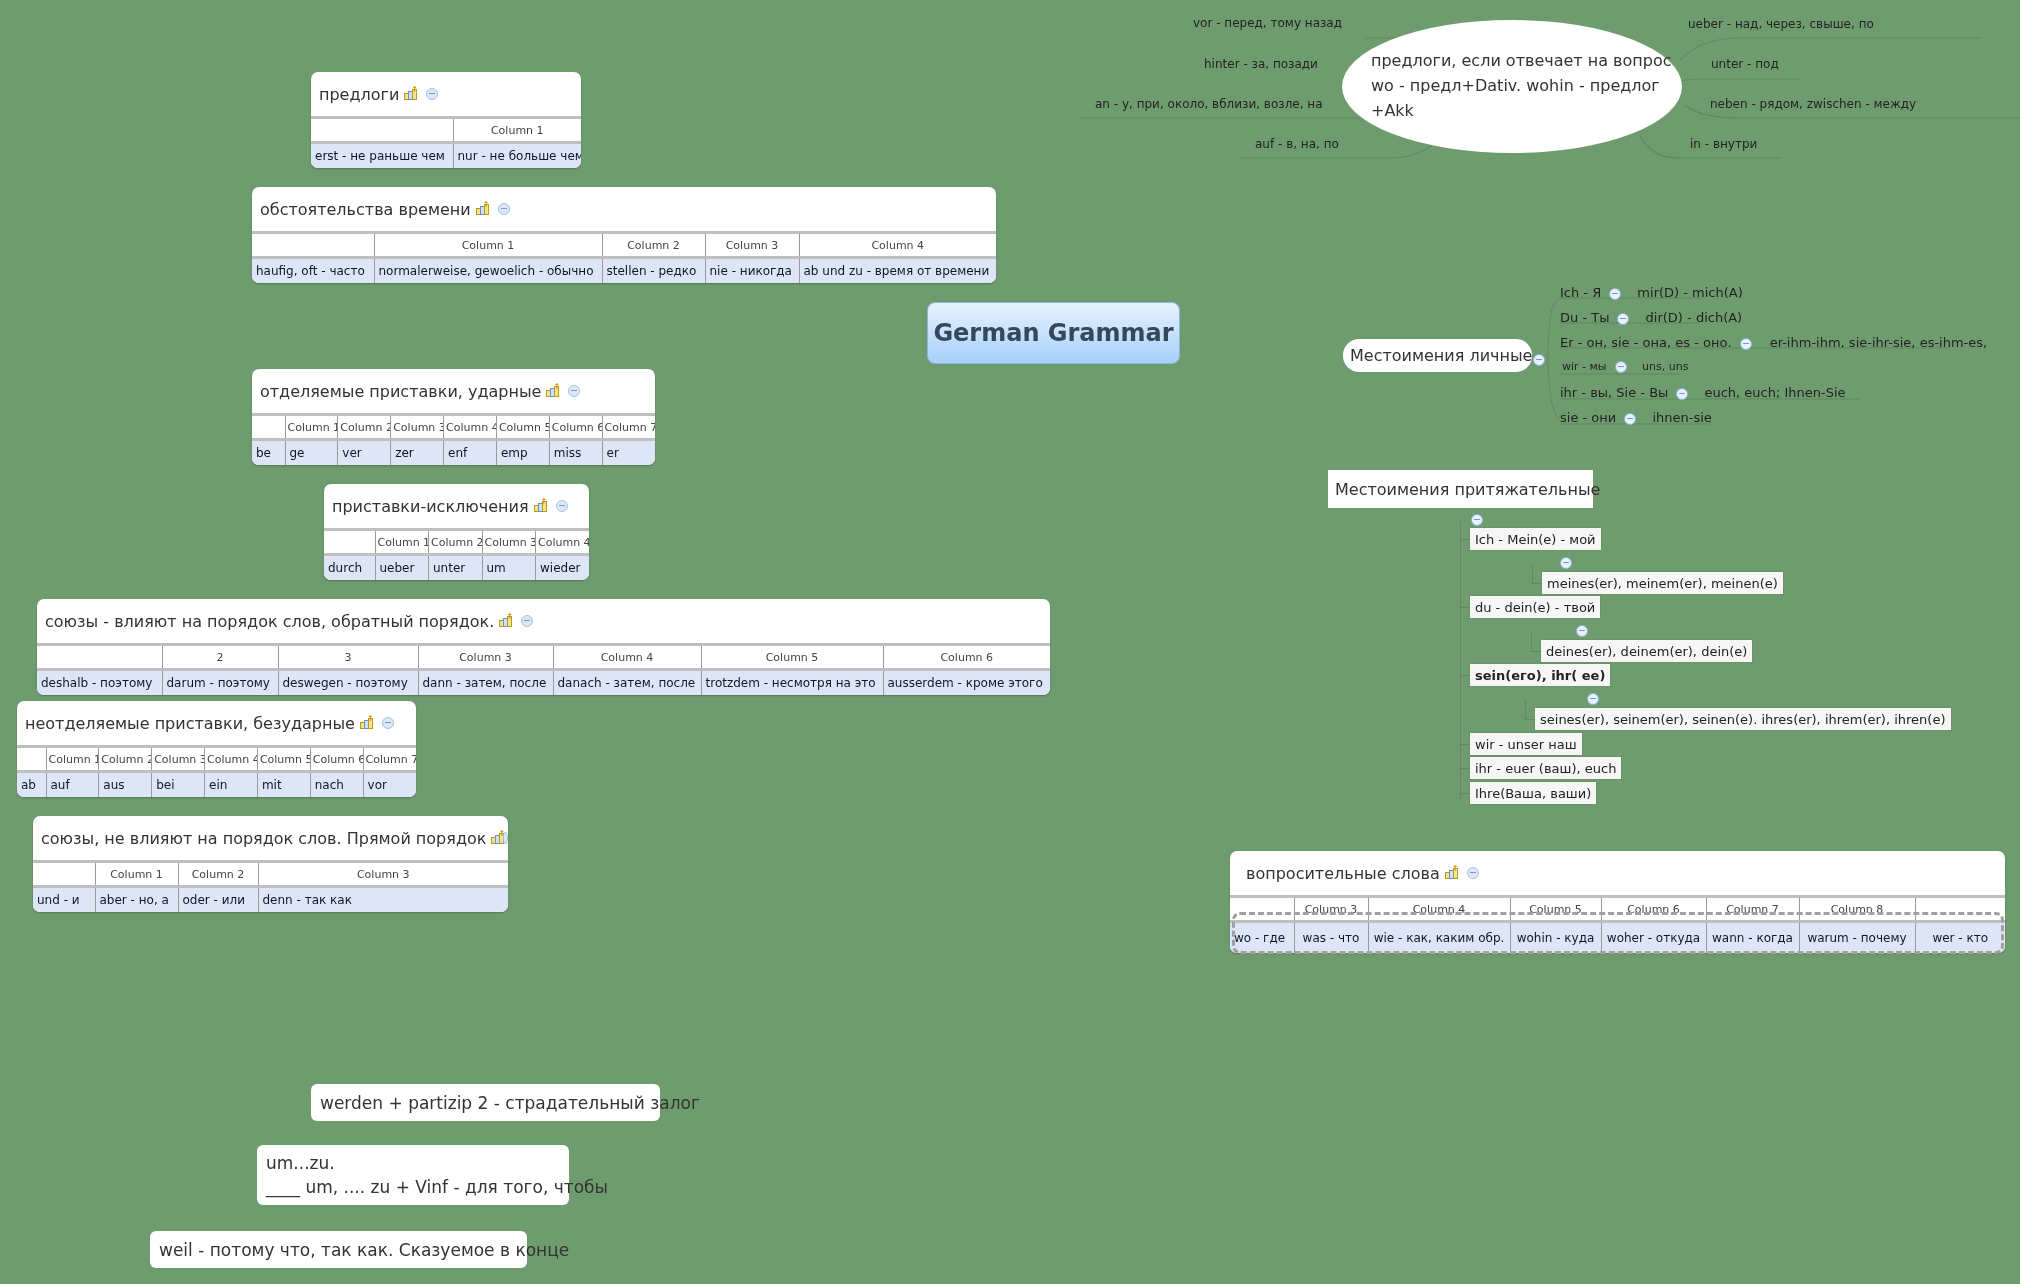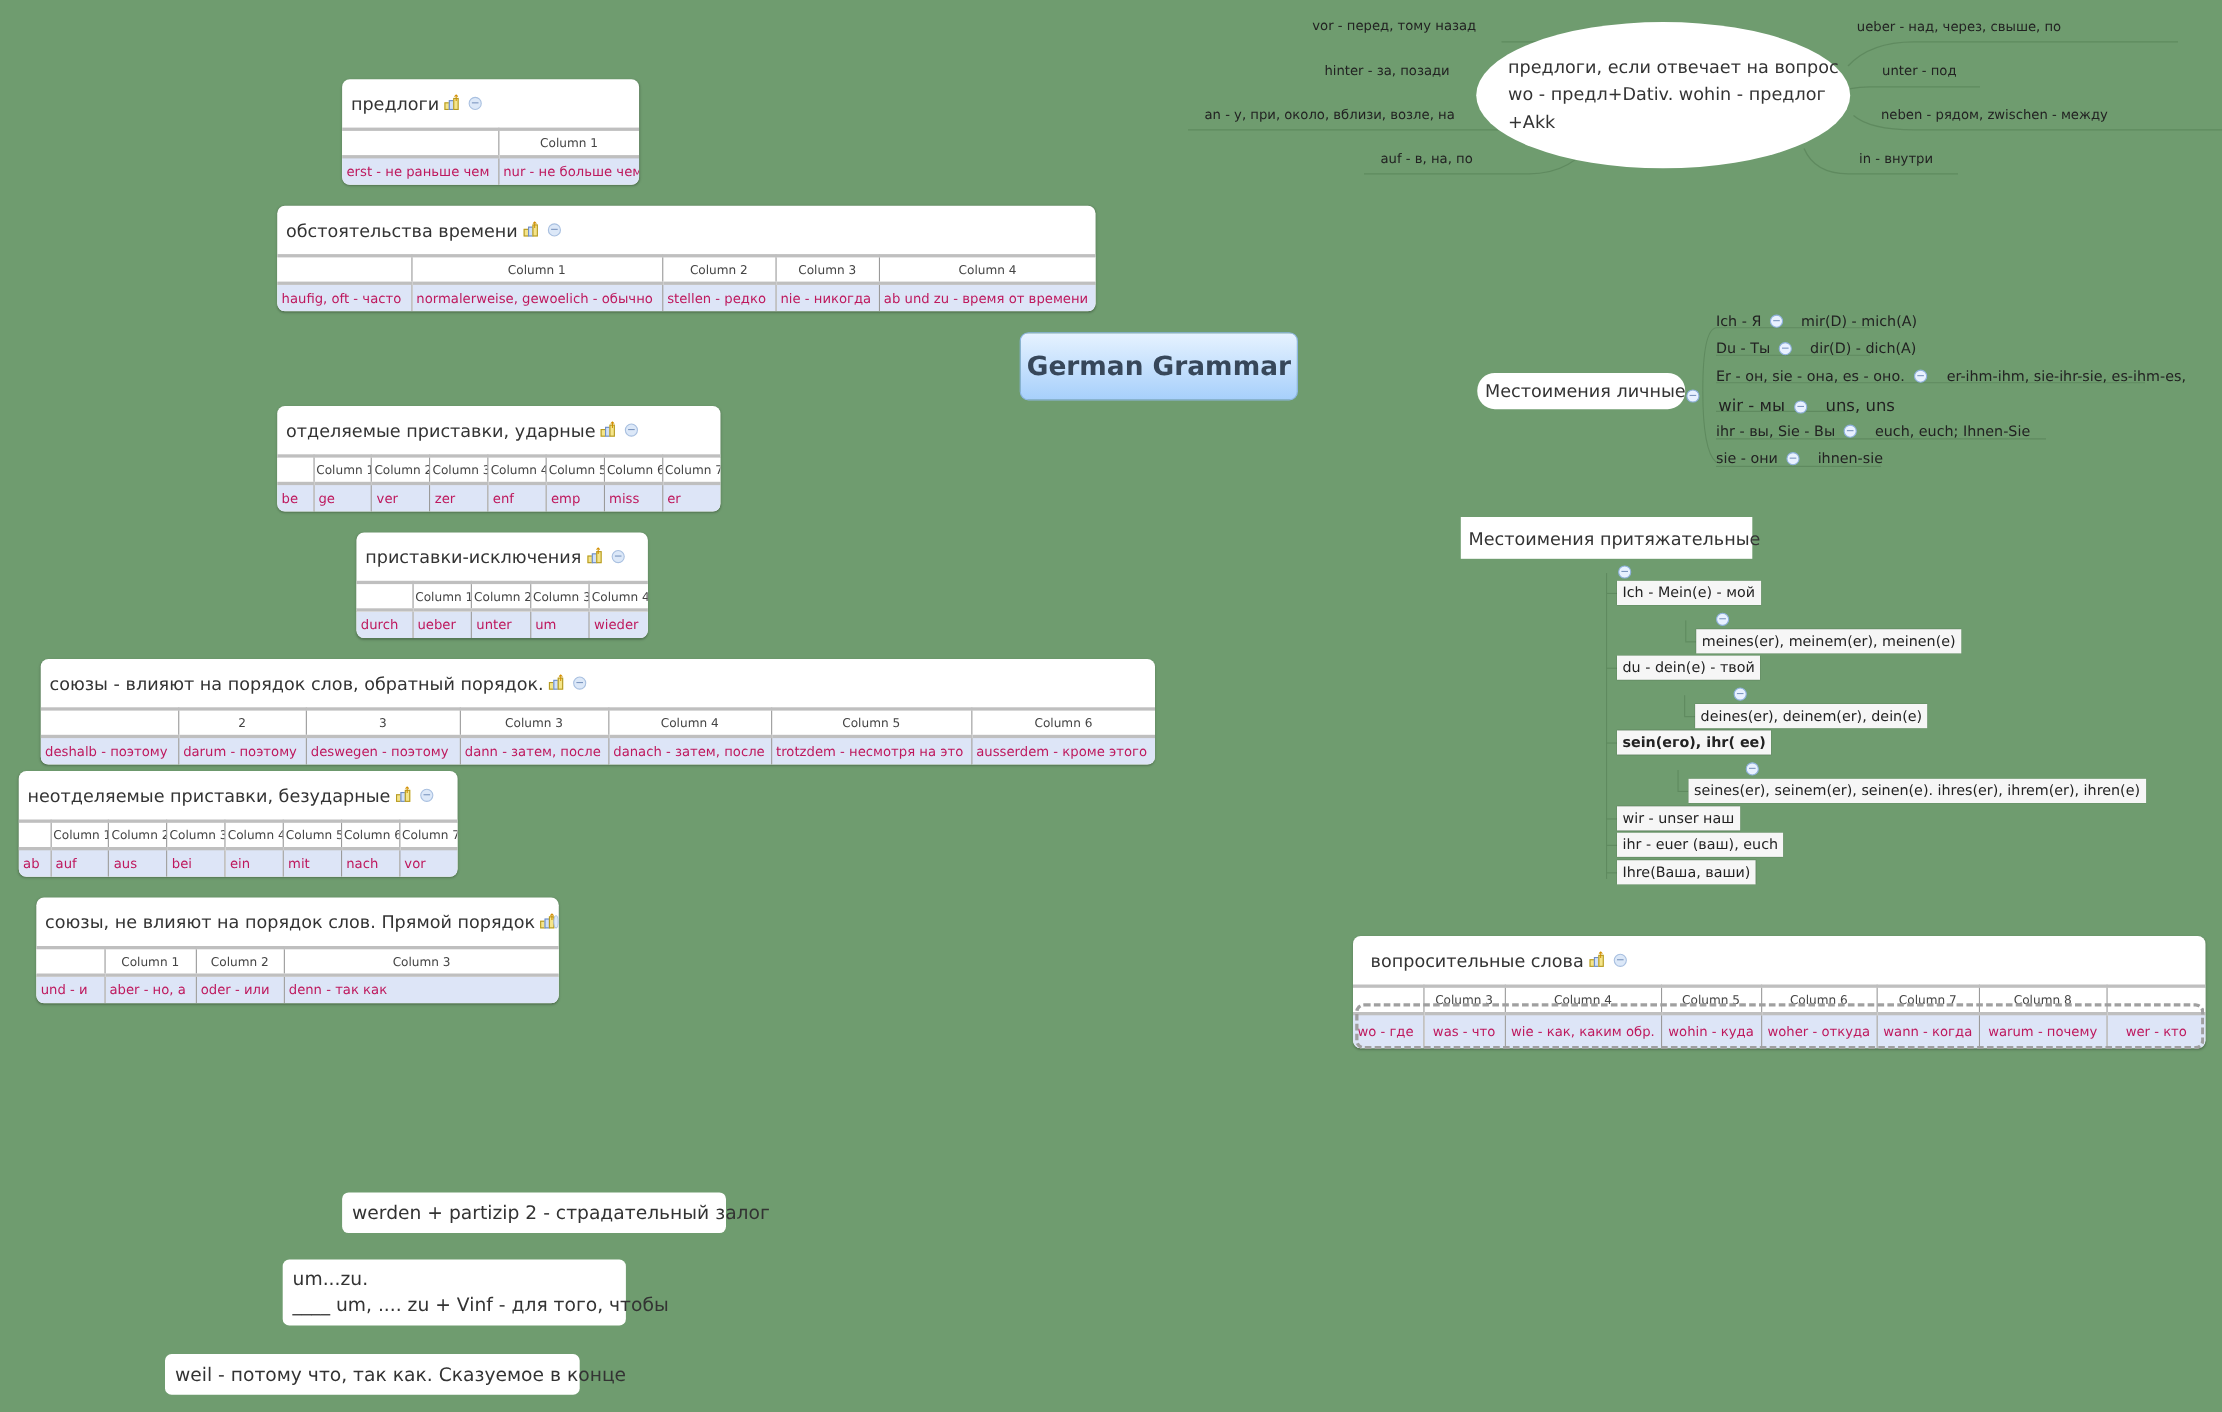--- a/index.html
+++ b/index.html
@@ -22,21 +22,21 @@
   .ttopic table {
     border-collapse:collapse; width:100%; table-layout:fixed;
     border-top:3px solid #bfbfbf;
   }
   .ttopic th {
     font-weight:normal; font-size:11px; color:#444; height:22px;
     border-right:1px solid #9a9a9a; border-bottom:3px solid #bfbfbf; padding:0 2px;
     white-space:nowrap; overflow:hidden; background:#fff;
   }
   .ttopic td {
-    font-size:12px; color:#be185d; height:24px; background:#dde5f7;
+    font-size:12px; color:#0f172a; height:24px; background:#dde5f7;
     border-right:1px solid #9a9a9a; padding:0 4px; white-space:nowrap; overflow:hidden;
   }
   .ttopic th:last-child, .ttopic td:last-child { border-right:none; }
   .ttopic td.c { text-align:center; }
   .ticon {
     display:inline-block; width:14px; height:12px; margin-left:5px; position:relative; vertical-align:middle;
   }
   .ticon i { position:absolute; bottom:0; width:3px; border:1px solid #b59a24; background:#f5e58a; }
   .ticon i:nth-child(1){ left:0; height:5px; }
   .ticon i:nth-child(2){ left:4px; height:7px; border-color:#6f8ec4; background:#cfe0fa; }
@@ -441,21 +441,21 @@
   <span style="margin-left:12px">mir(D) - mich(A)</span>
 </div>
 <div class="branch" style="left:1560px;top:310px;font-size:13px;">
   <span>Du - Ты</span><span class="collapse solid"></span>
   <span style="margin-left:12px">dir(D) - dich(A)</span>
 </div>
 <div class="branch" style="left:1560px;top:335px;font-size:13px;">
   <span>Er - он, sie - она, es - оно.</span><span class="collapse solid"></span>
   <span style="margin-left:14px">er-ihm-ihm, sie-ihr-sie, es-ihm-es,</span>
 </div>
-<div class="branch" style="left:1562px;top:360px;font-size:15px;">
+<div class="branch" style="left:1562px;top:360px;font-size:11px;">
   <span>wir - мы</span><span class="collapse solid"></span>
   <span style="margin-left:12px">uns, uns</span>
 </div>
 <div class="branch" style="left:1560px;top:385px;font-size:13px;">
   <span>ihr - вы, Sie - Вы</span><span class="collapse solid"></span>
   <span style="margin-left:12px">euch, euch; Ihnen-Sie</span>
 </div>
 <div class="branch" style="left:1560px;top:410px;font-size:13px;">
   <span>sie - они</span><span class="collapse solid"></span>
   <span style="margin-left:12px">ihnen-sie</span>

